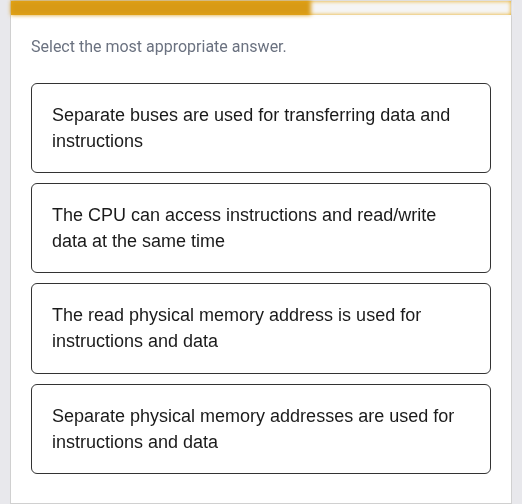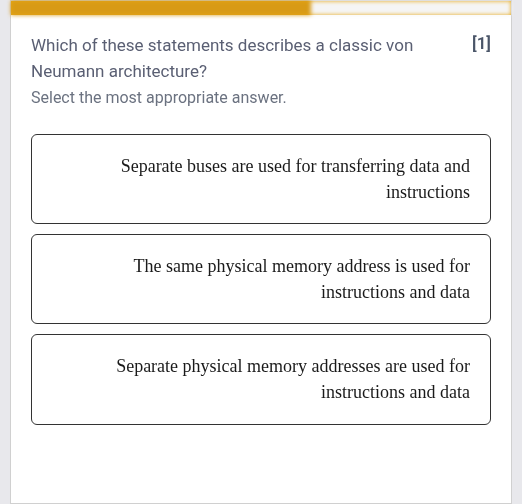--- a/index.html
+++ b/index.html
@@ -78,39 +78,36 @@
     }
     .option {
       border: 1.5px solid #333333;
       border-radius: 6px;
       padding: 18px 20px;
       cursor: pointer;
       background: #ffffff;
       font-size: 18px;
       line-height: 1.45;
       color: #1a1a1a;
-      text-align: right;
-      font-family: Liberation Serif, serif;
+      text-align: left;
+      font-family: Liberation Sans, sans-serif;
       width: 100%;
     }
   </style>
 </head>
 <body>
 
 <div class="outer">
   <div class="card">
     <div class="header-bar">
       <div class="header-blur"></div>
     </div>
     <div class="content">
-      <div class="question-row">
-        <div class="question-text">Which of these statements describes a classic von Neumann architecture?</div>
-        <div class="marks">[1]</div>
-      </div>
       <div class="instruction">Select the most appropriate answer.</div>
       <div class="options">
         <button class="option">Separate buses are used for transferring data and instructions</button>
-        <button class="option">The same physical memory address is used for instructions and data</button>
+        <button class="option">The CPU can access instructions and read/write data at the same time</button>
+        <button class="option">The read physical memory address is used for instructions and data</button>
         <button class="option">Separate physical memory addresses are used for instructions and data</button>
       </div>
     </div>
   </div>
 </div>
 
 </body></html>

